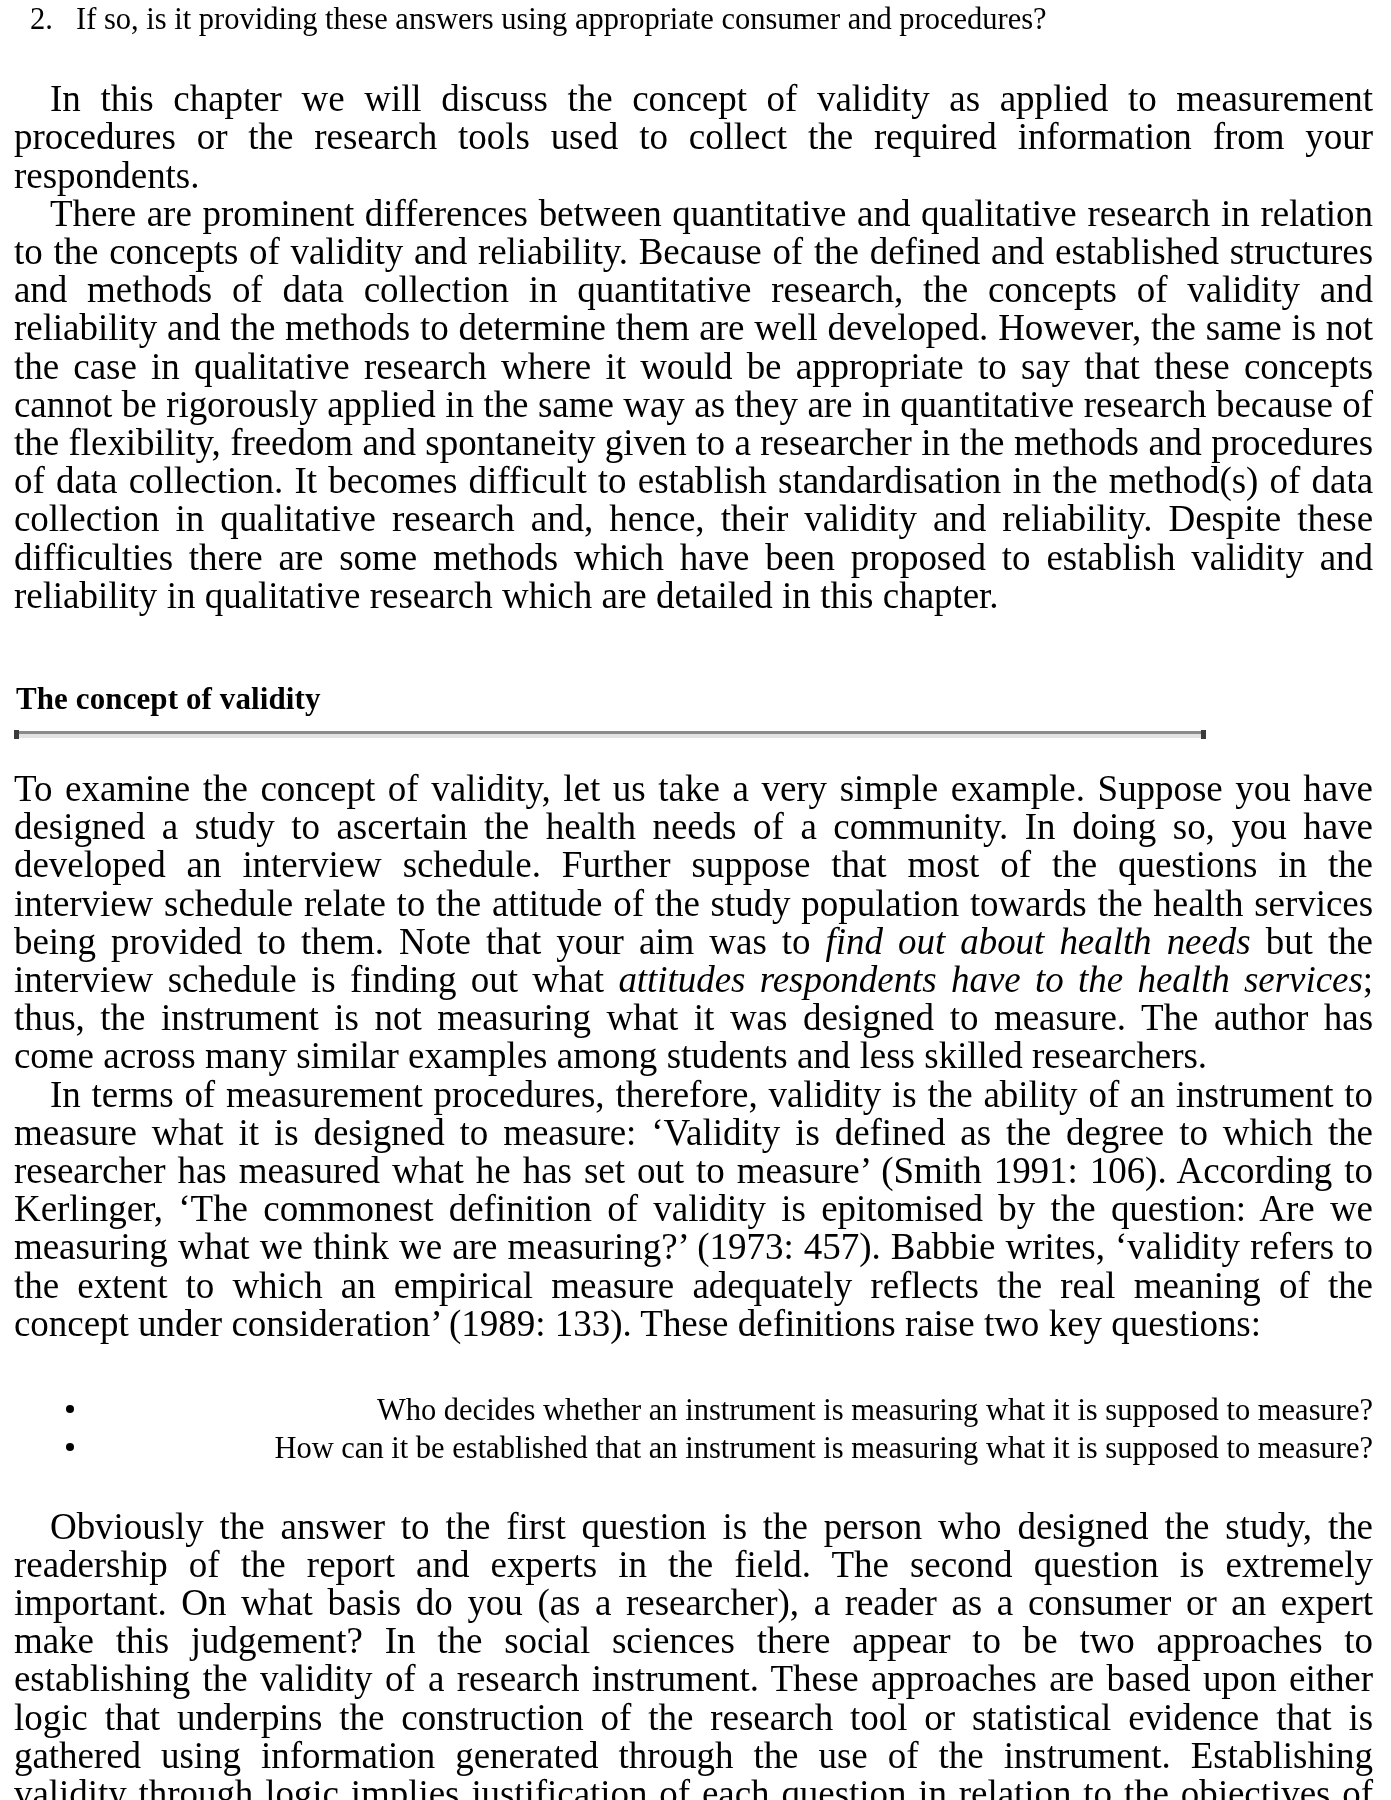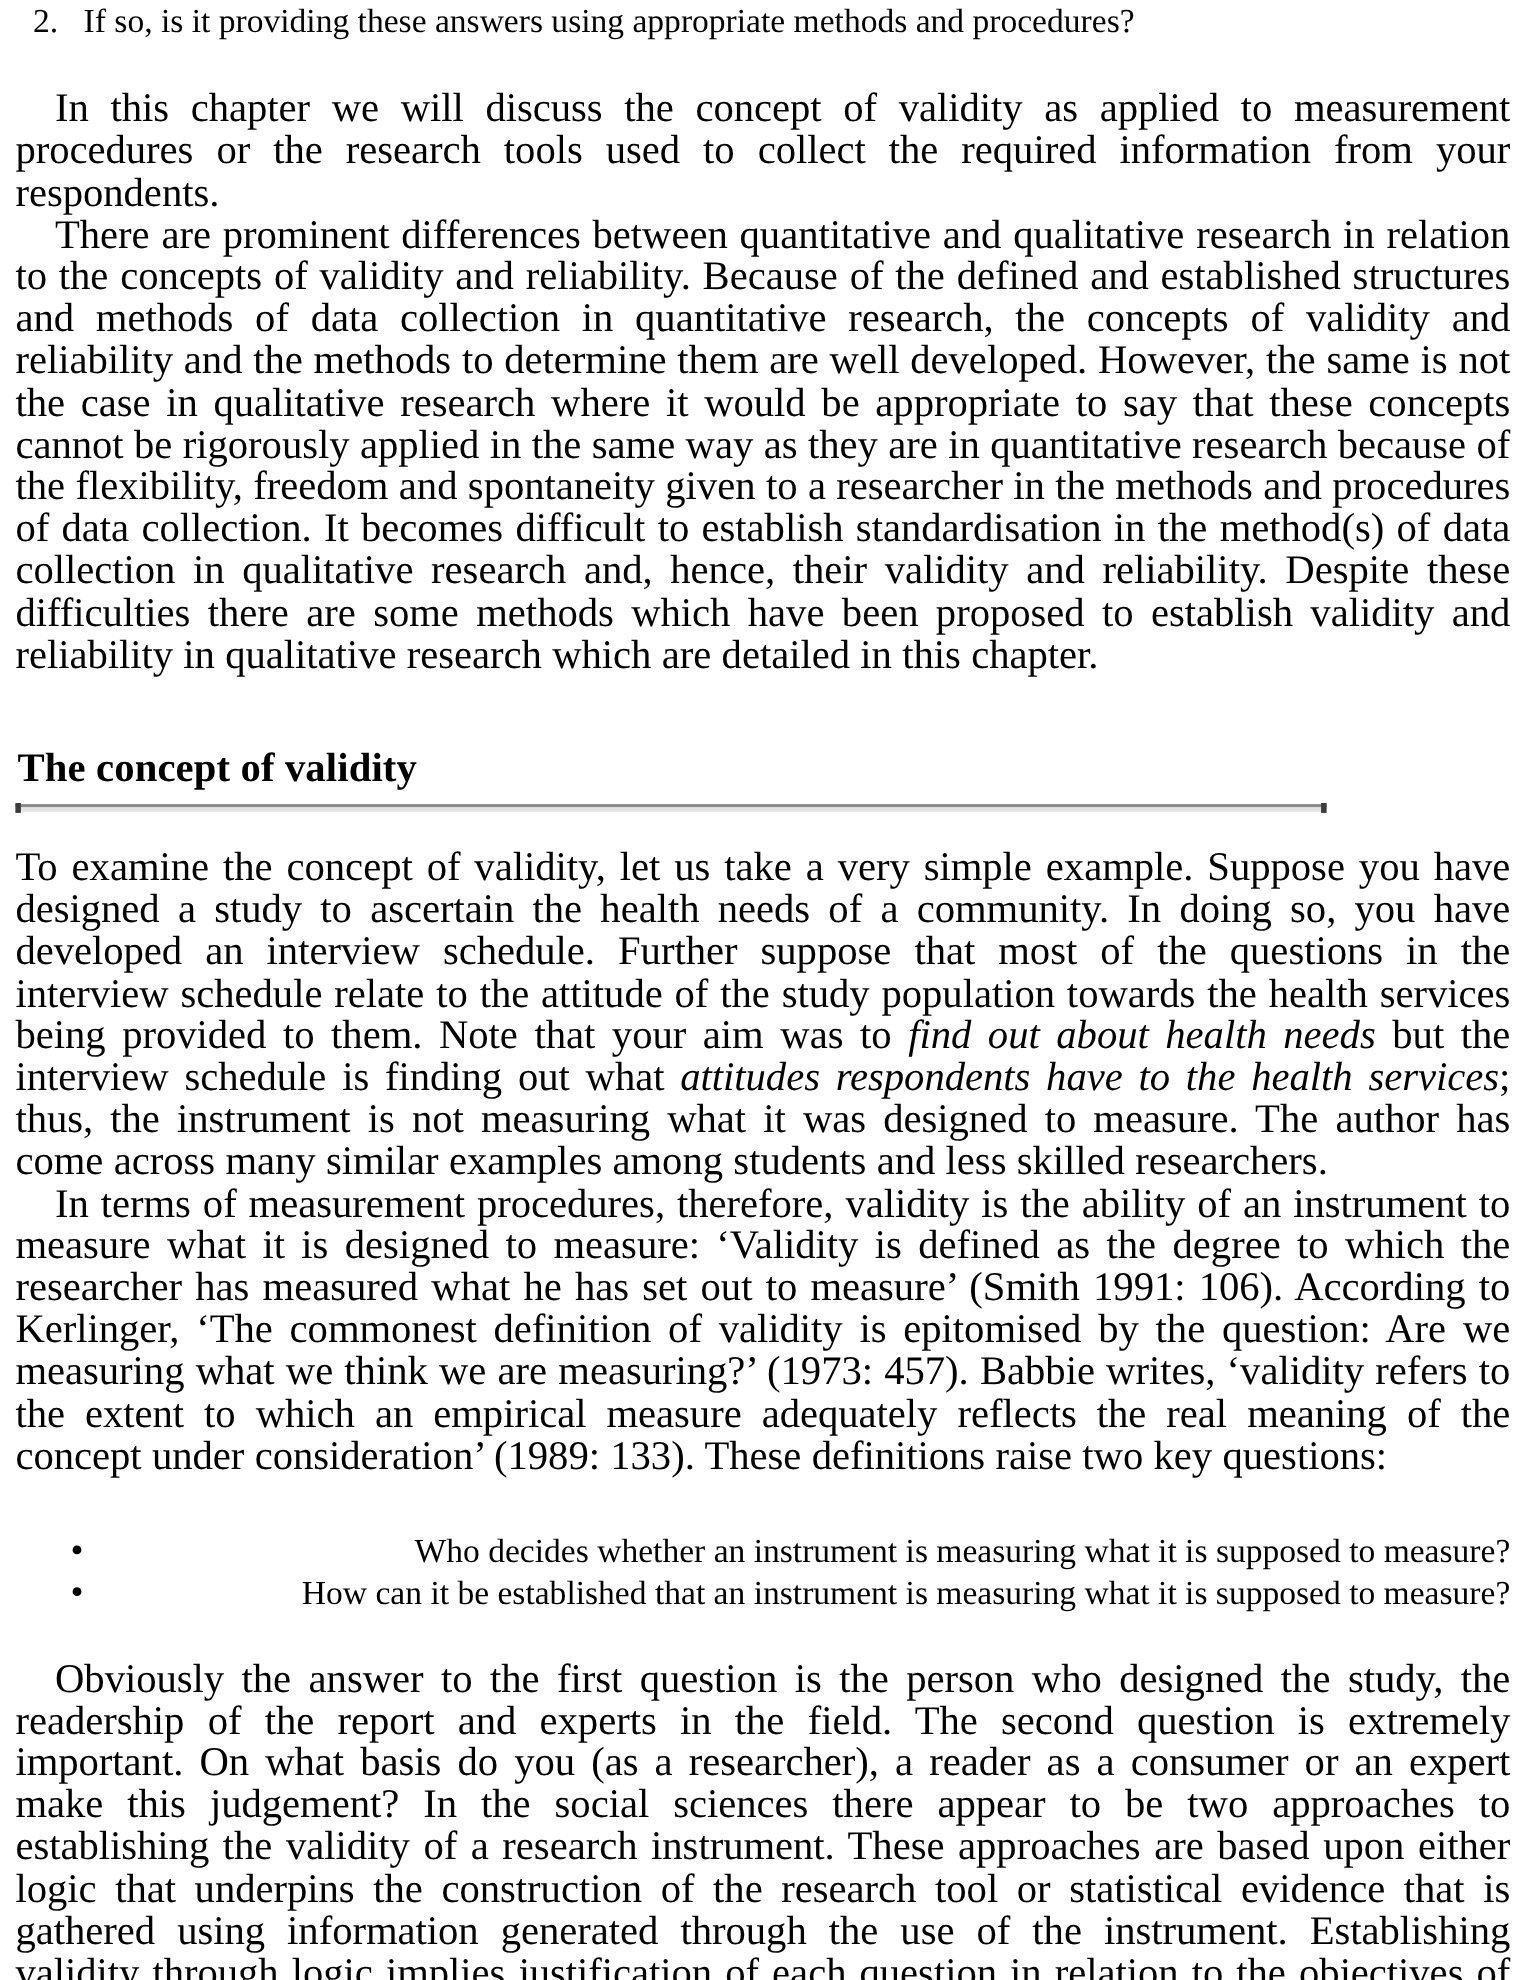--- a/index.html
+++ b/index.html
@@ -60,21 +60,21 @@
     text-align: left;
   }
 
   .gap-after-numbered { height: 42px; }
 
   
   .section-heading-block {
     margin-top: 66px;
   }
   .section-heading {
-    font-size: 37px;
+    font-size: 31px;
     font-weight: bold;
     line-height: 36px;
     margin: 0 0 12px 2px;
     letter-spacing: 0.1px;
   }
   .heading-rule {
     position: relative;
     margin-top: 14px;
     width: 1192px;
     height: 7px;
@@ -129,21 +129,21 @@
   .gap-before-bullets { height: 48px; }
   .gap-after-bullets  { height: 40px; }
 </style>
 </head>
 <body>
 
 <div class="page">
 
   <ol class="numbered-list">
     <li class="numbered-item">
-      <span class="num">2.</span><span>If so, is it providing these answers using appropriate methods and procedures?</span>
+      <span class="num">2.</span><span>If so, is it providing these answers using appropriate consumer and procedures?</span>
     </li>
   </ol>
 
   <div class="gap-after-numbered"></div>
 
   <p class="para indent">In this chapter we will discuss the concept of validity as applied to measurement procedures or the research tools used to collect the required information from your respondents.</p>
   <p class="para indent">There are prominent differences between quantitative and qualitative research in relation to the concepts of validity and reliability. Because of the defined and established structures and methods of data collection in quantitative research, the concepts of validity and reliability and the methods to determine them are well developed. However, the same is not the case in qualitative research where it would be appropriate to say that these concepts cannot be rigorously applied in the same way as they are in quantitative research because of the flexibility, freedom and spontaneity given to a researcher in the methods and procedures of data collection. It becomes difficult to establish standardisation in the method(s) of data collection in qualitative research and, hence, their validity and reliability. Despite these difficulties there are some methods which have been proposed to establish validity and reliability in qualitative research which are detailed in this chapter.</p>
 
   <div class="section-heading-block">
     <h2 class="section-heading">The concept of validity</h2>

